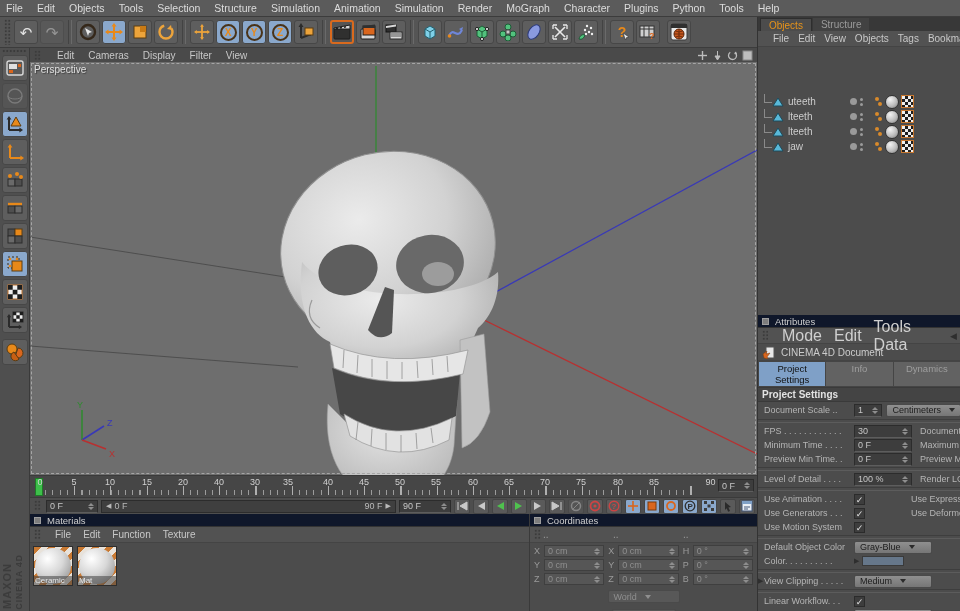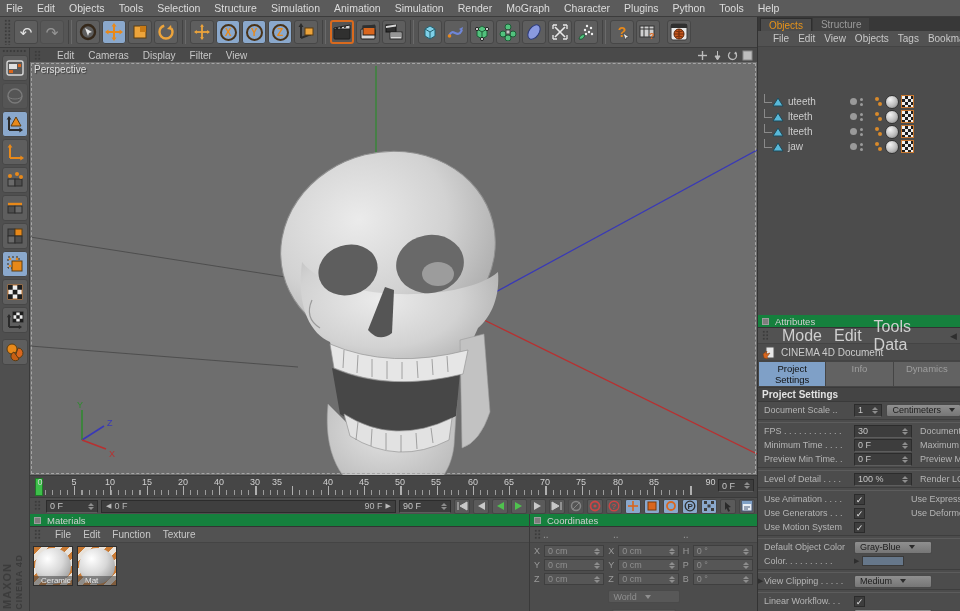--- a/index.html
+++ b/index.html
@@ -71,37 +71,37 @@
   .stepper .dn { border-top:3px solid #8e8e8e; }
   .range-slider { flex:1; background:#3f3f3f; border:1px solid #2c2c2c; height:13px; display:flex;
                   align-items:center; color:#b9b9b9; font-size:9px; padding:0 4px; }
   .range-slider .end { margin-left:auto; }
   .t-btn { width:16px; height:15px; background:#5a5a5a; border:1px solid #454545; border-radius:2px;
            display:flex; align-items:center; justify-content:center; flex:none; }
   .t-btn.blue { background:#8aa8cc; }
   .t-btn.dim { opacity:.55; }
 
   
-  .panel-title { height:13px; background:#15803d; display:flex; align-items:center; gap:6px; padding:0 4px;
+  .panel-title { height:13px; background:#0f172a; display:flex; align-items:center; gap:6px; padding:0 4px;
                  border-bottom:1px solid #333; }
   .panel-title .sq { width:7px; height:7px; background:#7d7d7d; border:1px solid #9d9d9d; }
   .panel-title .t { font-size:9.5px; color:#cfcfcf; }
   .panel-menu { height:16px; background:#525252; display:flex; align-items:center; gap:12px; padding:0 2px;
                 border-bottom:1px solid #444; }
   .panel-menu .menu-item { font-size:10px; color:#c8c8c8; }
 
   .materials { position:absolute; left:30px; top:514px; width:500px; height:97px; background:#4c4c4c;
                border-right:1px solid #3a3a3a; }
   .mat-thumbs { display:flex; gap:4px; padding:3px; }
   .mat-thumb { width:40px; height:40px; position:relative; border:1px solid #2e2e2e;
                background:repeating-linear-gradient(135deg,#c97a33 0 5px,#e8e2da 5px 10px); }
   .mat-sphere { position:absolute; inset:1px; border-radius:50%;
                 background:radial-gradient(circle at 35% 30%,#ffffff,#d8d8d8 45%,#9a9a9a 85%); }
   .mat-label { position:absolute; left:0; right:0; bottom:0; font-size:8px; color:#e6e6e6;
-               background:rgba(70,70,70,.55); padding:0 7px; white-space:nowrap; overflow:hidden; }
+               background:rgba(70,70,70,.55); padding:0 1px; white-space:nowrap; overflow:hidden; }
 
   .coords { position:absolute; left:530px; top:514px; width:227px; height:97px; background:#4c4c4c; }
   .coord-grid { display:grid; grid-template-columns:1fr 1fr 1fr; gap:2px 4px; padding:2px 4px; }
   .coord-cell { display:flex; align-items:center; gap:3px; }
   .coord-cell .axis { font-size:9px; color:#9a9a9a; width:7px; }
   .coord-cell .field { flex:1; height:12px; color:#8f8f8f; background:#565656; border-color:#3f3f3f; }
   .coord-footer { display:flex; gap:6px; padding:3px 4px 0 4px; align-items:center;flex-direction:column; }
   .dropdown { background:linear-gradient(#8f8f8f,#767676); border:1px solid #4a4a4a; border-radius:2px;
               color:#1c1c1c; font-size:9px; height:13px; display:flex; align-items:center; padding:0 5px; position:relative; }
   .dropdown .dd-arrow { margin-left:auto; width:0; height:0; border-left:3.5px solid transparent;
@@ -543,21 +543,21 @@
     <div class="ticks-minor"></div>
     <div class="ticks-major"></div>
     <div class="playhead"></div>
     <span class="ruler-label" style="left:10px;">0</span>
     <span class="ruler-label" style="left:44px;">5</span>
     <span class="ruler-label" style="left:80px;">10</span>
     <span class="ruler-label" style="left:117px;">15</span>
     <span class="ruler-label" style="left:153px;">20</span>
     <span class="ruler-label" style="left:189px;">40</span>
     <span class="ruler-label" style="left:225px;">30</span>
-    <span class="ruler-label" style="left:247px;">35</span>
+    <span class="ruler-label" style="left:258px;">35</span>
     <span class="ruler-label" style="left:298px;">40</span>
     <span class="ruler-label" style="left:334px;">45</span>
     <span class="ruler-label" style="left:370px;">50</span>
     <span class="ruler-label" style="left:406px;">55</span>
     <span class="ruler-label" style="left:443px;">60</span>
     <span class="ruler-label" style="left:479px;">65</span>
     <span class="ruler-label" style="left:515px;">70</span>
     <span class="ruler-label" style="left:551px;">75</span>
     <span class="ruler-label" style="left:588px;">80</span>
     <span class="ruler-label" style="left:624px;">85</span>

